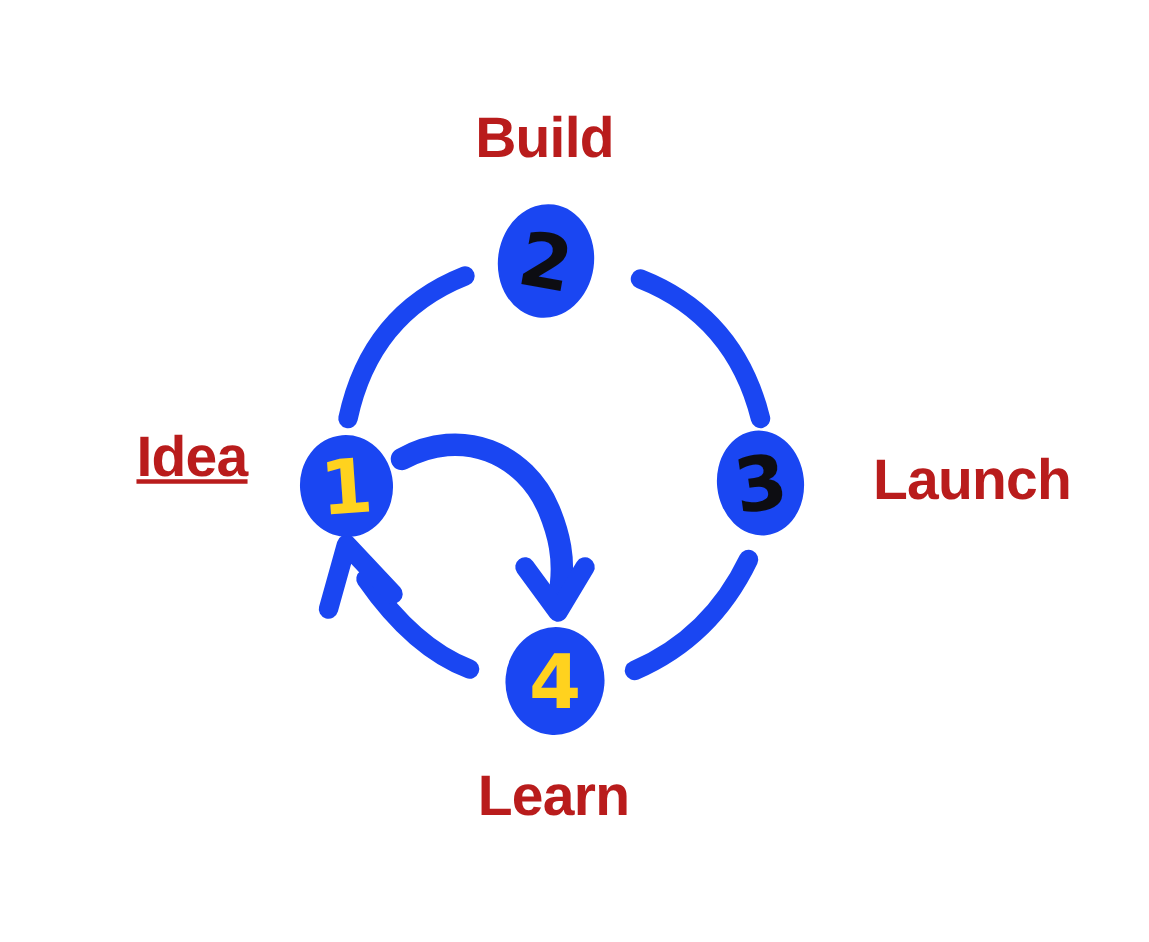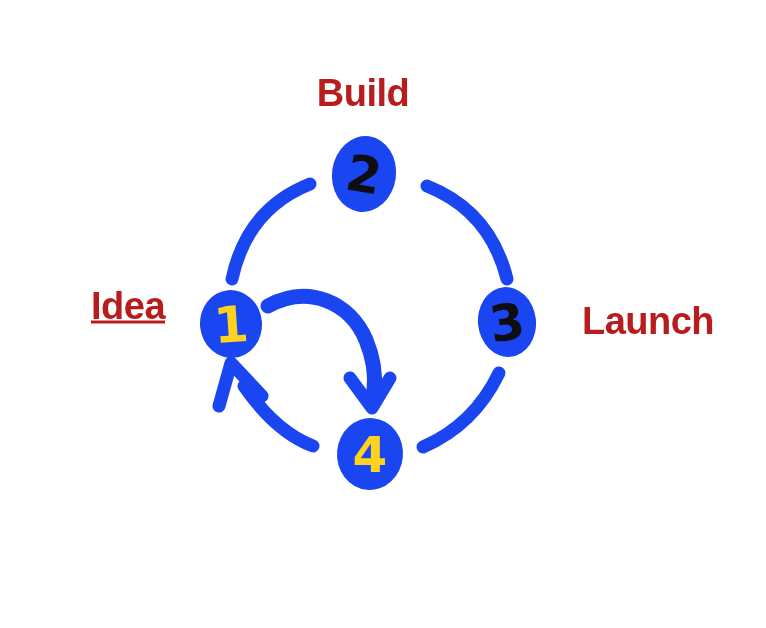--- a/index.html
+++ b/index.html
@@ -60,14 +60,15 @@
 
     <text class="num" x="231" y="342" transform="rotate(-4 231 324)" fill="#ffd21e">1</text>
     <text class="num" x="364" y="192" transform="rotate(10 364 174)" fill="#0d0d12">2</text>
     <text class="num" x="507" y="340" transform="rotate(-8 507 322)" fill="#0d0d12">3</text>
     <text class="num" x="370" y="472" fill="#ffd21e">4</text>
   </svg>
 
   <div class="step-label label-build">Build</div>
   <div class="step-label label-idea">Idea</div>
   <div class="step-label label-launch">Launch</div>
+  <div class="step-label label-learn">Learn</div>
 
 </div>
 
 </body></html>

